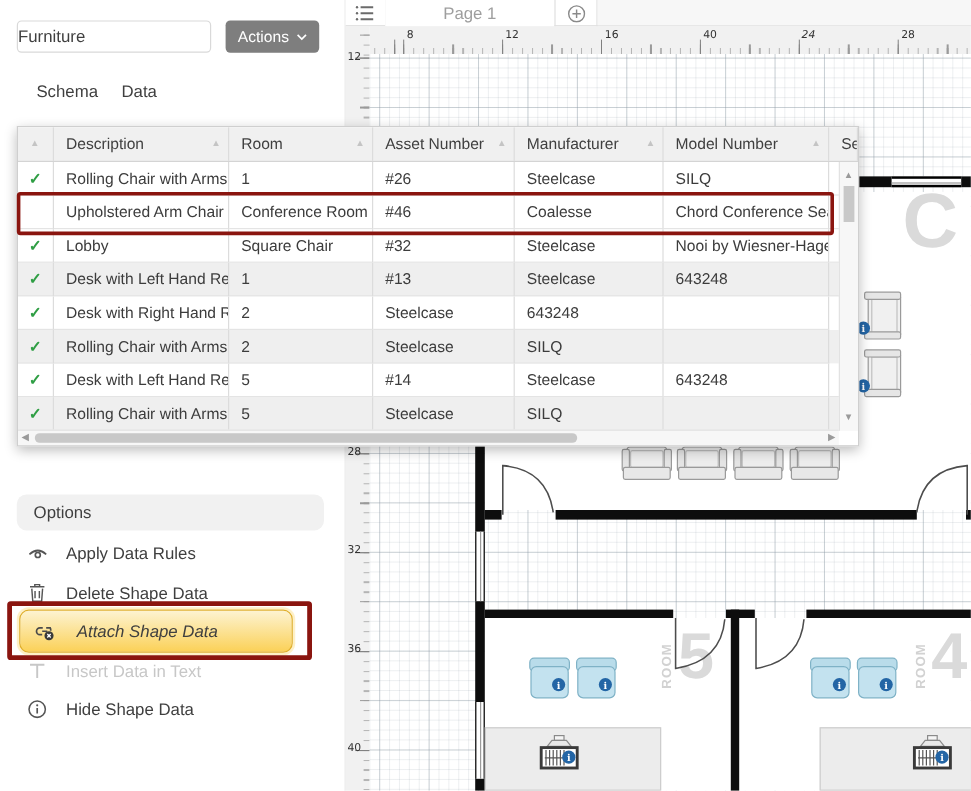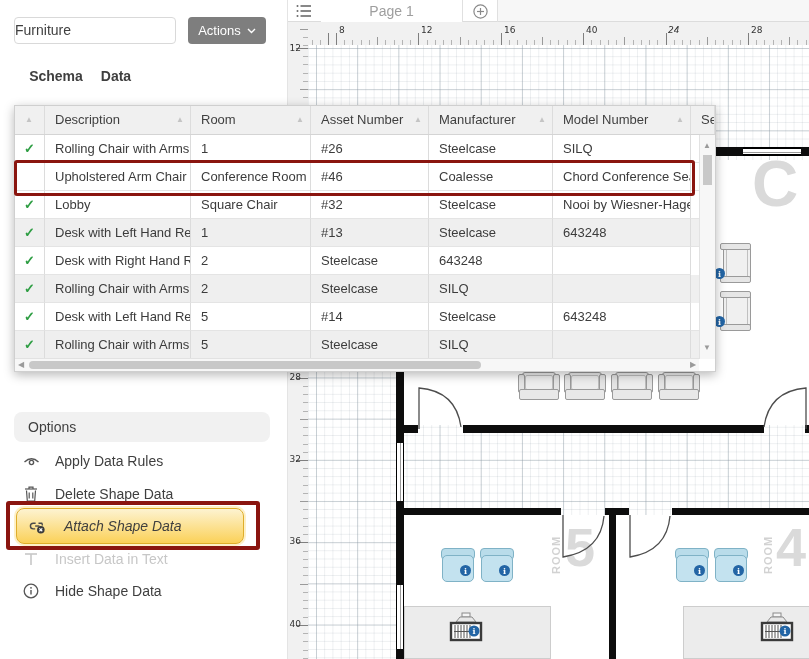--- a/index.html
+++ b/index.html
@@ -5,21 +5,21 @@
   html,body{margin:0;padding:0;width:809px;height:659px;overflow:hidden;
     font-family:"Liberation Sans",sans-serif;background:#fff;position:relative;}
   .abs{position:absolute;}
   
   .panel-left{position:absolute;left:0;top:0;width:287px;height:659px;background:#fff;z-index:2;}
   .dataset-field{position:absolute;left:14px;top:17px;width:160px;height:25px;border:1px solid #d9d9d9;
     border-radius:4px;padding-left:0;line-height:25px;font-size:14px;color:#3f3f3f;background:#fff;}
   .actions-btn{position:absolute;left:188px;top:17px;width:78px;height:27px;background:#7e7e7e;border:none;
     border-radius:4px;color:#fff;font-size:13px;font-family:inherit;display:flex;align-items:center;justify-content:center;gap:6px;cursor:pointer;}
   .chev{width:9px;height:9px;display:inline-block;}
-  .tab{position:absolute;top:63px;height:26px;line-height:26px;font-size:14px;color:#3f3f3f;text-align:center;cursor:pointer;font-weight:bold;}
+  .tab{position:absolute;top:63px;height:26px;line-height:26px;font-size:14px;color:#3f3f3f;text-align:center;cursor:pointer;}
   .tab.pill{background:#fbd45c;border-radius:13px;margin-top:44px;}
   
   .opt-header{position:absolute;left:14px;top:412px;width:256px;height:30px;background:#f1f1f1;border-radius:8px;
     font-size:14px;color:#3f3f3f;line-height:30px;padding-left:14px;box-sizing:border-box;}
   .opt-row{position:absolute;left:14px;width:256px;height:30px;display:flex;align-items:center;cursor:pointer;}
   .opt-row .oicon{position:absolute;left:8px;width:18px;height:18px;display:flex;align-items:center;justify-content:center;}
   .opt-row .olabel{position:absolute;left:41px;font-size:14px;color:#3f3f3f;}
   .opt-row.disabled .olabel{color:#c7c7c7;}
   .attach-btn{position:absolute;left:16px;top:508px;width:226px;height:34px;border:1px solid #dfae2a;border-radius:8px;
     background:linear-gradient(#fdf3d1,#fbd158);box-shadow:0 0 0 2px rgba(251,212,92,.35);}

